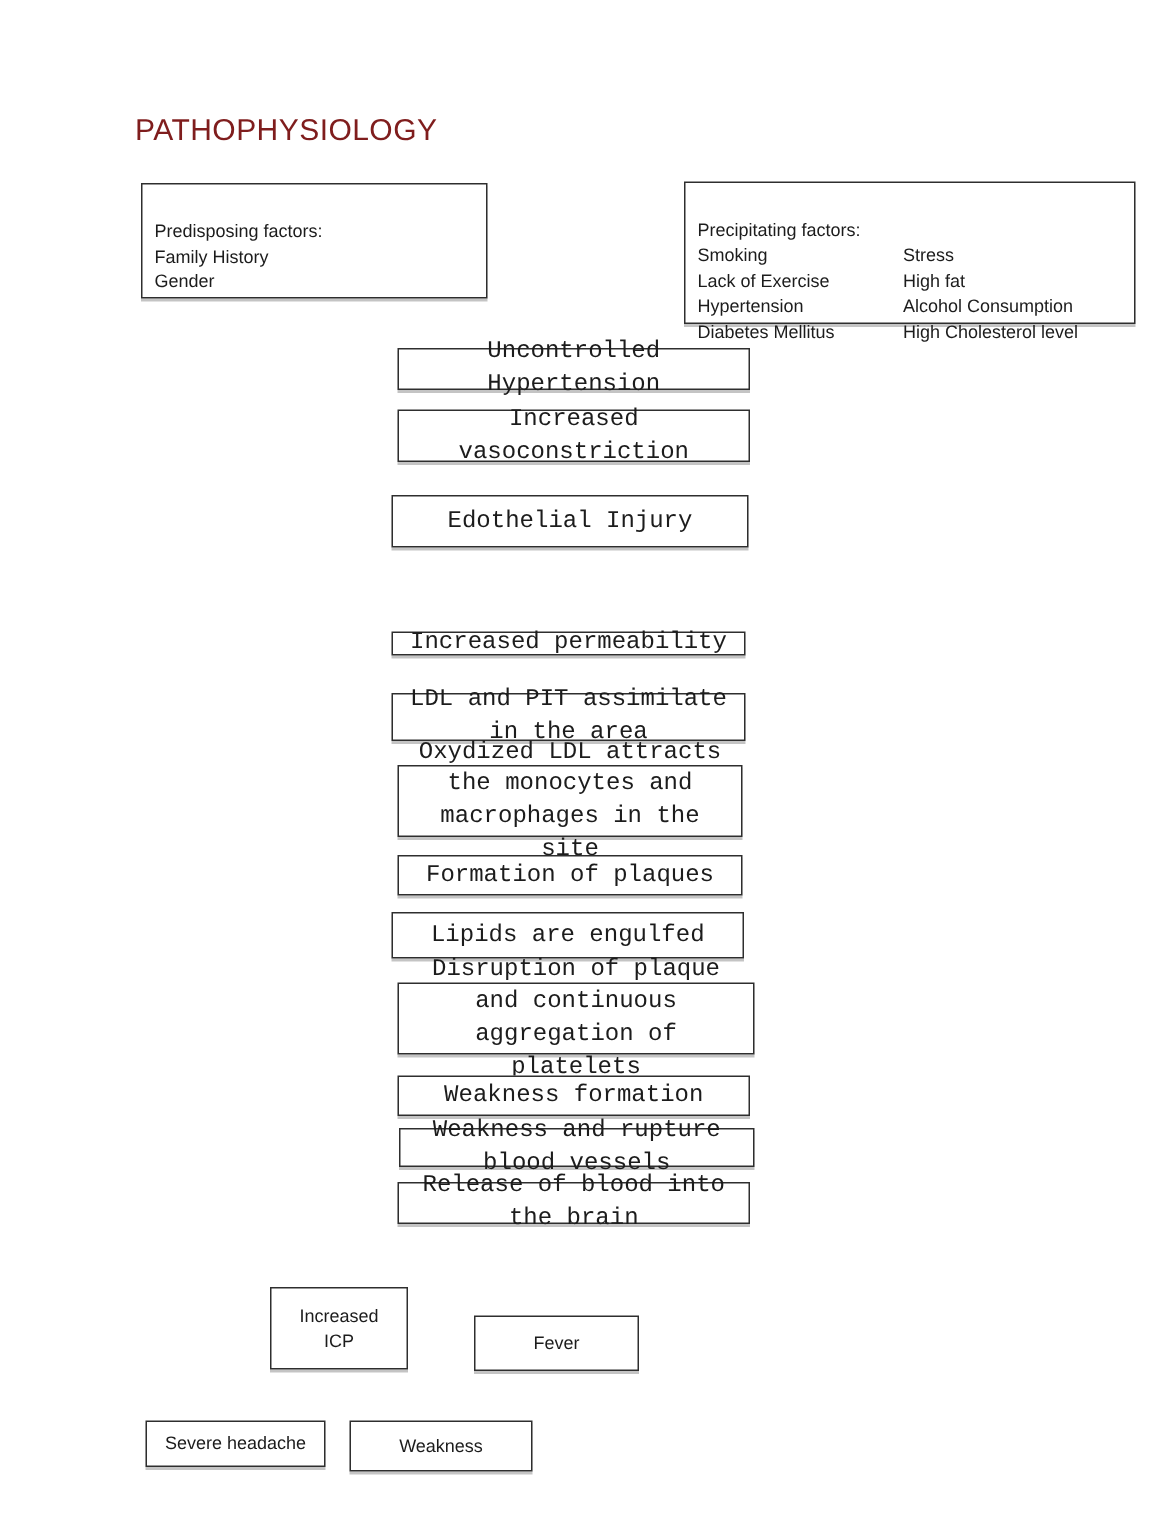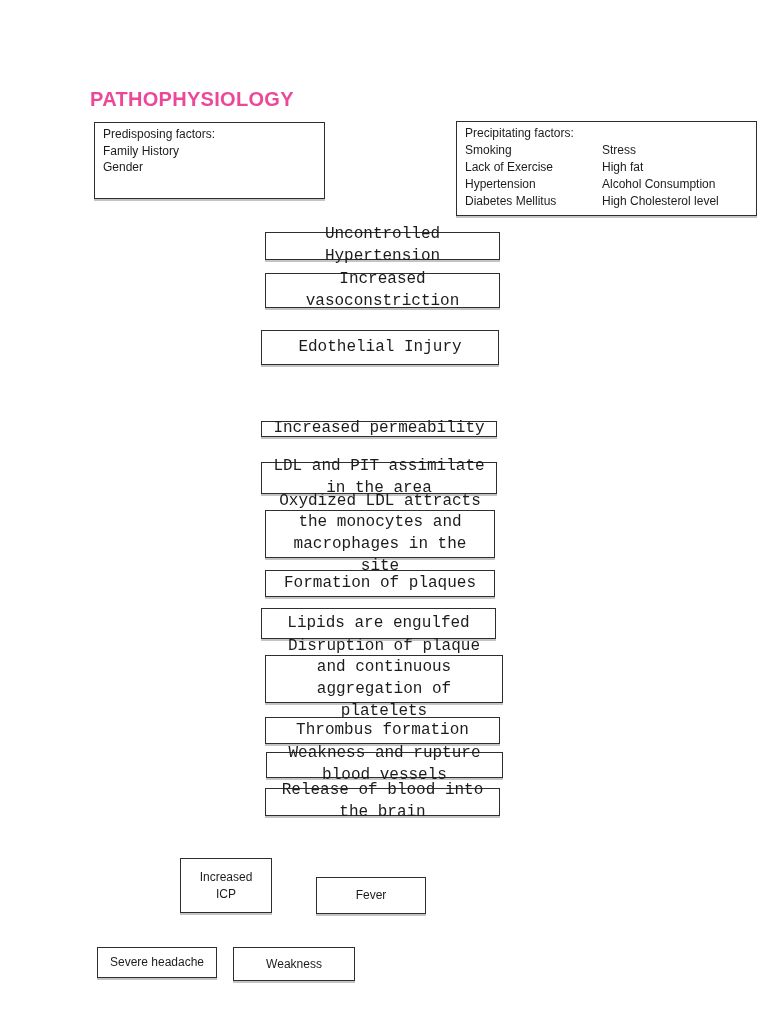--- a/index.html
+++ b/index.html
@@ -8,36 +8,36 @@
     width: 768px;
     height: 1024px;
     background: #ffffff;
     font-family: "Liberation Sans", sans-serif;
     color: #1c1c1c;
     overflow: hidden;
   }
   .title {
     position: absolute;
     left: 90px;
-    top: 88px;
+    top: 76px;
     margin: 0;
     font-size: 20px;
-    font-weight: 700;
+    font-weight: 400;
     letter-spacing: 0.3px;
-    color: #ec4899;
+    color: #7f1d1d;
   }
   .box {
     position: absolute;
     box-sizing: border-box;
     border: 1.5px solid #2e2e2e;
     background: #ffffff;
     box-shadow: 0 2px 0 rgba(125,125,125,0.45);
   }
   
-  .factors { font-size: 12px; line-height: 16.5px; padding: 3px 8px 4px 8px; }
+  .factors { font-size: 12px; line-height: 16.5px; padding: 23px 8px 4px 8px; }
   .predisposing { left: 94px; top: 122px; width: 231px; height: 77px; }
   .precipitating { left: 456px; top: 121px; width: 301px; height: 95px; line-height: 17px; }
   .f-row { display: flex; }
   .f-row .c1 { width: 137px; flex: 0 0 137px; }
   
   .fb {
     display: flex;
     align-items: center;
     justify-content: center;
     text-align: center;
@@ -111,21 +111,21 @@
 
   <div class="box fb fb1">Uncontrolled Hypertension</div>
   <div class="box fb fb2">Increased vasoconstriction</div>
   <div class="box fb fb3">Edothelial Injury</div>
   <div class="box fb fb5">Increased permeability</div>
   <div class="box fb fb6">LDL and PIT assimilate in the area</div>
   <div class="box fb fb7">Oxydized LDL attracts the monocytes and macrophages in the site</div>
   <div class="box fb fb8">Formation of plaques</div>
   <div class="box fb fb9">Lipids are engulfed</div>
   <div class="box fb fb10">Disruption of plaque and continuous aggregation of platelets</div>
-  <div class="box fb fb11">Thrombus formation</div>
+  <div class="box fb fb11">Weakness formation</div>
   <div class="box fb fb12">Weakness and rupture blood vessels</div>
   <div class="box fb fb13">Release of blood into the brain</div>
 
   <div class="box outcome o1">Increased
 ICP</div>
   <div class="box outcome o2">Fever</div>
   <div class="box outcome o3">Severe headache</div>
   <div class="box outcome o4">Weakness</div>
 
 </div>

